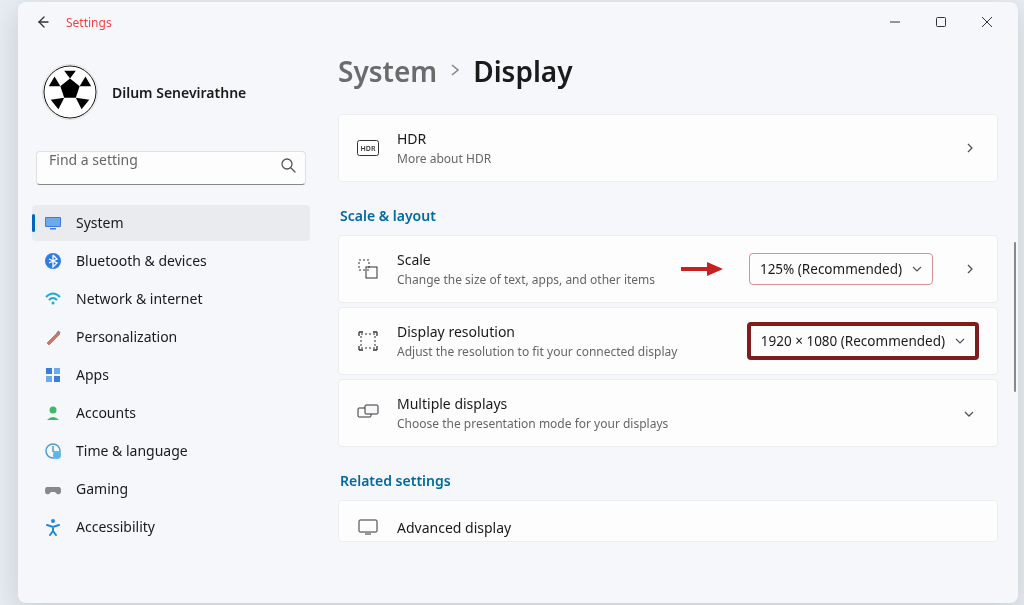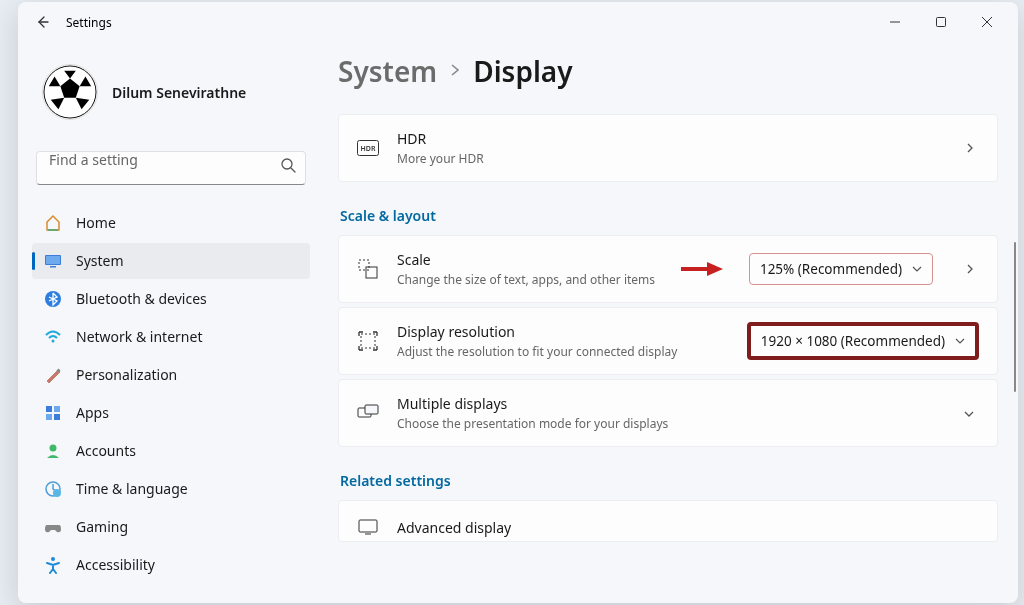--- a/index.html
+++ b/index.html
@@ -1,20 +1,20 @@
 <!DOCTYPE html>
 <html><head>
 <meta charset="utf-8">
 <style>
 * { box-sizing: border-box; margin: 0; padding: 0; font-family: "Segoe UI", system-ui, sans-serif; }
 body { background: #e8edf3; width: 1024px; height: 605px; overflow: hidden; position: relative; }
 .window { position: absolute; top: 2px; left: 18px; right: 6px; bottom: 2px; background: #f5f7fa; border-radius: 8px; box-shadow: 0 8px 32px rgba(0,0,0,0.15); display: flex; flex-direction: column; overflow: hidden; }
 .titlebar { height: 40px; display: flex; align-items: center; padding: 0 8px; }
 .back-btn { width: 32px; height: 32px; display: flex; align-items: center; justify-content: center; border-radius: 4px; cursor: pointer; }
-.titlebar .app-name { font-size: 12px; color: #000000; margin-left: 8px; }
+.titlebar .app-name { font-size: 12px; color: #ef4444; margin-left: 8px; }
 .titlebar-spacer { flex: 1; }
 .win-controls { display: flex; }
 .win-btn { width: 46px; height: 32px; display: flex; align-items: center; justify-content: center; cursor: pointer; }
 .body-area { flex: 1; display: flex; overflow: hidden; }
 .sidebar { width: 296px; padding: 0 4px 0 14px; display: flex; flex-direction: column; }
 .profile { display: flex; align-items: center; padding: 22px 10px 28px 10px; gap: 14px; }
 .avatar { width: 56px; height: 56px; border-radius: 50%; background: #fff; border: 1px solid #ddd; display: flex; align-items: center; justify-content: center; overflow: hidden; }
 .profile-name { font-size: 14px; font-weight: 600; color: #1a1a1a; }
 .search-wrap { position: relative; margin: 0 4px 20px 4px; }
 .search-input { width: 100%; height: 34px; border: 1px solid #e0e0e0; border-bottom: 1px solid #888; border-radius: 4px; background: #fdfdfd; padding: 0 34px 16px 12px; font-size: 14px; color: #333; }
@@ -92,29 +92,20 @@
         <div class="profile-name">Dilum Senevirathne</div>
       </div>
       <div class="search-wrap">
         <input class="search-input" placeholder="Find a setting" style="">
         <span class="search-icon"><svg width="16" height="16" viewBox="0 0 16 16">
               <circle cx="7" cy="7" r="5" stroke="#555" stroke-width="1.3" fill="none"></circle>
               <path d="M11 11 L15 15" stroke="#555" stroke-width="1.3" stroke-linecap="round"></path>
             </svg></span>
       </div>
       <div class="nav">
-        <div class="nav-item">
-            <span class="nav-icon">
-              <svg width="18" height="18" viewBox="0 0 18 18">
-                <path d="M3 8 L9 2 L15 8 V16 H3 Z" fill="none" stroke="#d98b2e" stroke-width="1.5"></path>
-                <path d="M4 16 H14" stroke="#4a7" stroke-width="1.5"></path>
-              </svg>
-            </span>
-            <span>Home</span>
-          </div>
         <div class="nav-item active">
             <span class="nav-icon">
               <svg width="18" height="18" viewBox="0 0 18 18">
                 <rect x="1" y="3" width="16" height="10" rx="1" fill="#3b7dd8" stroke="#274" stroke-width="0"></rect>
                 <rect x="2" y="4" width="14" height="8" fill="#6ca9ed"></rect>
                 <rect x="6" y="14" width="6" height="1.5" fill="#3b7dd8"></rect>
               </svg>
             </span>
             <span>System</span>
           </div>
@@ -208,21 +199,21 @@
       <div class="card">
         <div class="card-row">
           <span class="card-icon">
               <svg width="22" height="16" viewBox="0 0 22 16">
                 <rect x="0.5" y="0.5" width="21" height="15" rx="2" stroke="#333" fill="none"></rect>
                 <text x="11" y="11" text-anchor="middle" font-size="7" font-weight="600" fill="#333">HDR</text>
               </svg>
             </span>
           <div class="card-text">
             <div class="card-title">HDR</div>
-            <div class="card-sub">More your HDR</div>
+            <div class="card-sub">More about HDR</div>
           </div>
           <span class="card-chevron"><svg width="10" height="12" viewBox="0 0 10 12">
                 <path d="M3 2 L7 6 L3 10" stroke="#555" stroke-width="1.3" fill="none"></path>
               </svg></span>
         </div>
       </div>
 
       <div class="section-header">Scale &amp; layout</div>
 
       <div class="card">

